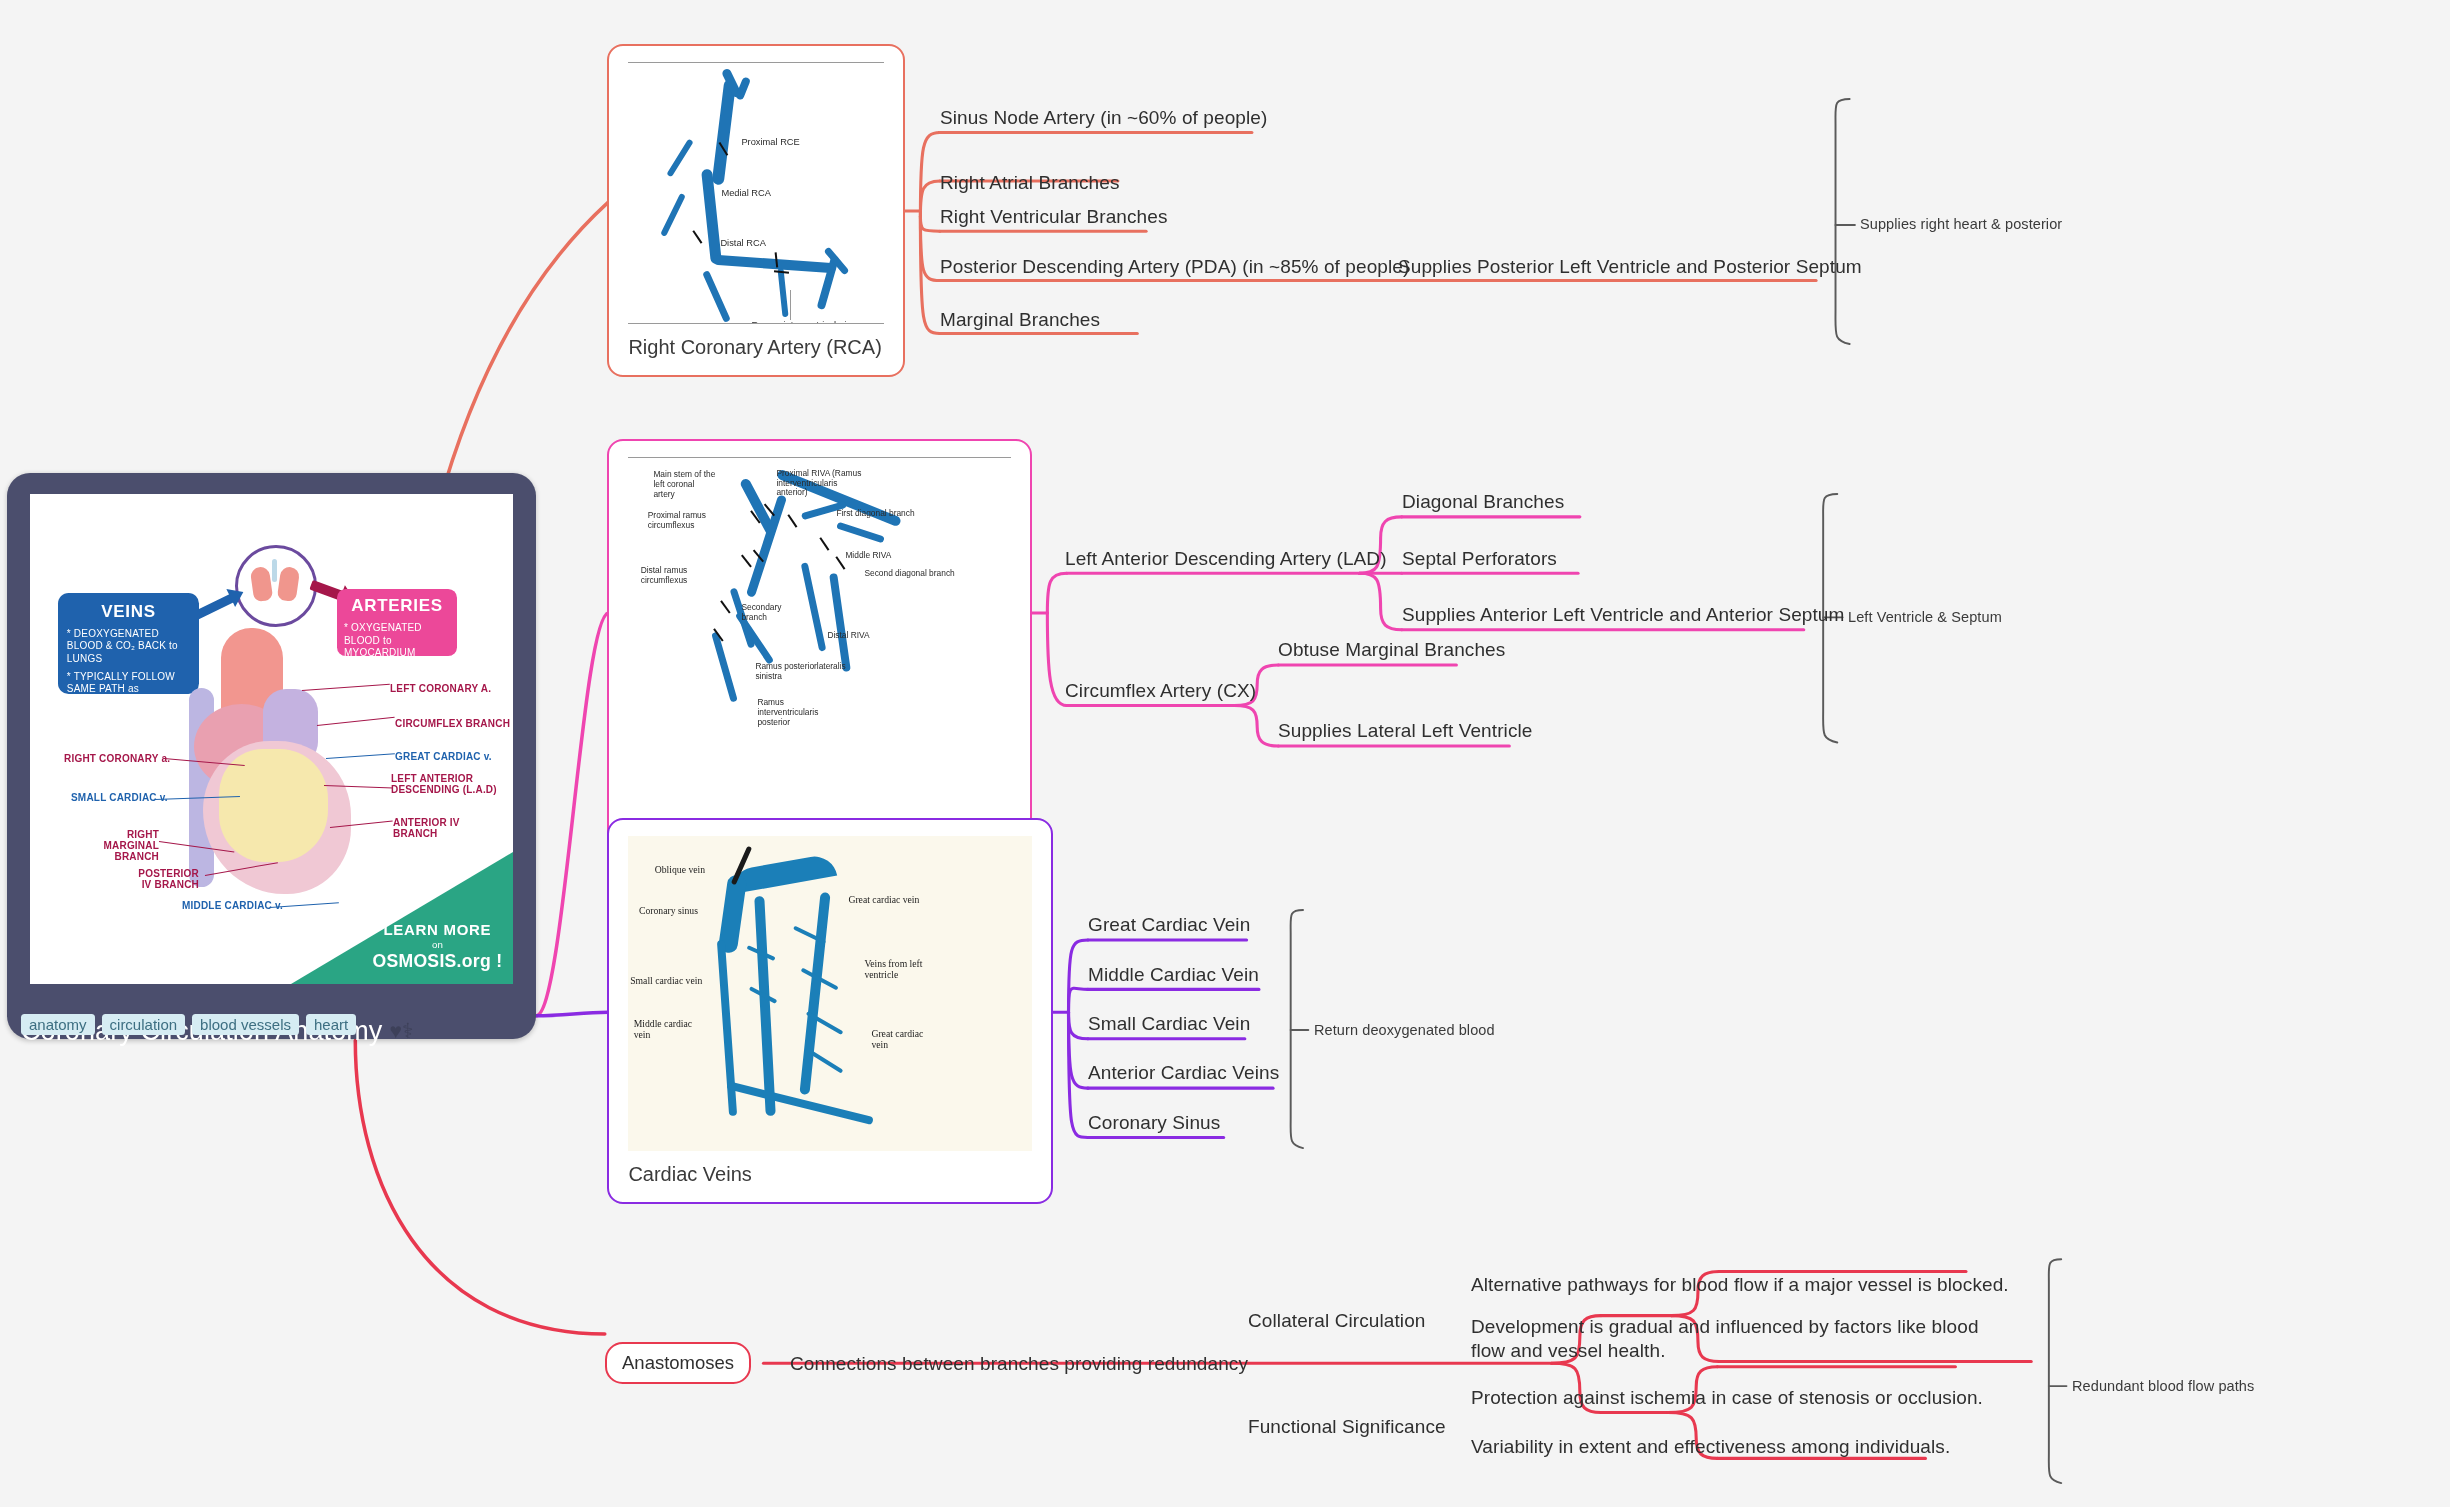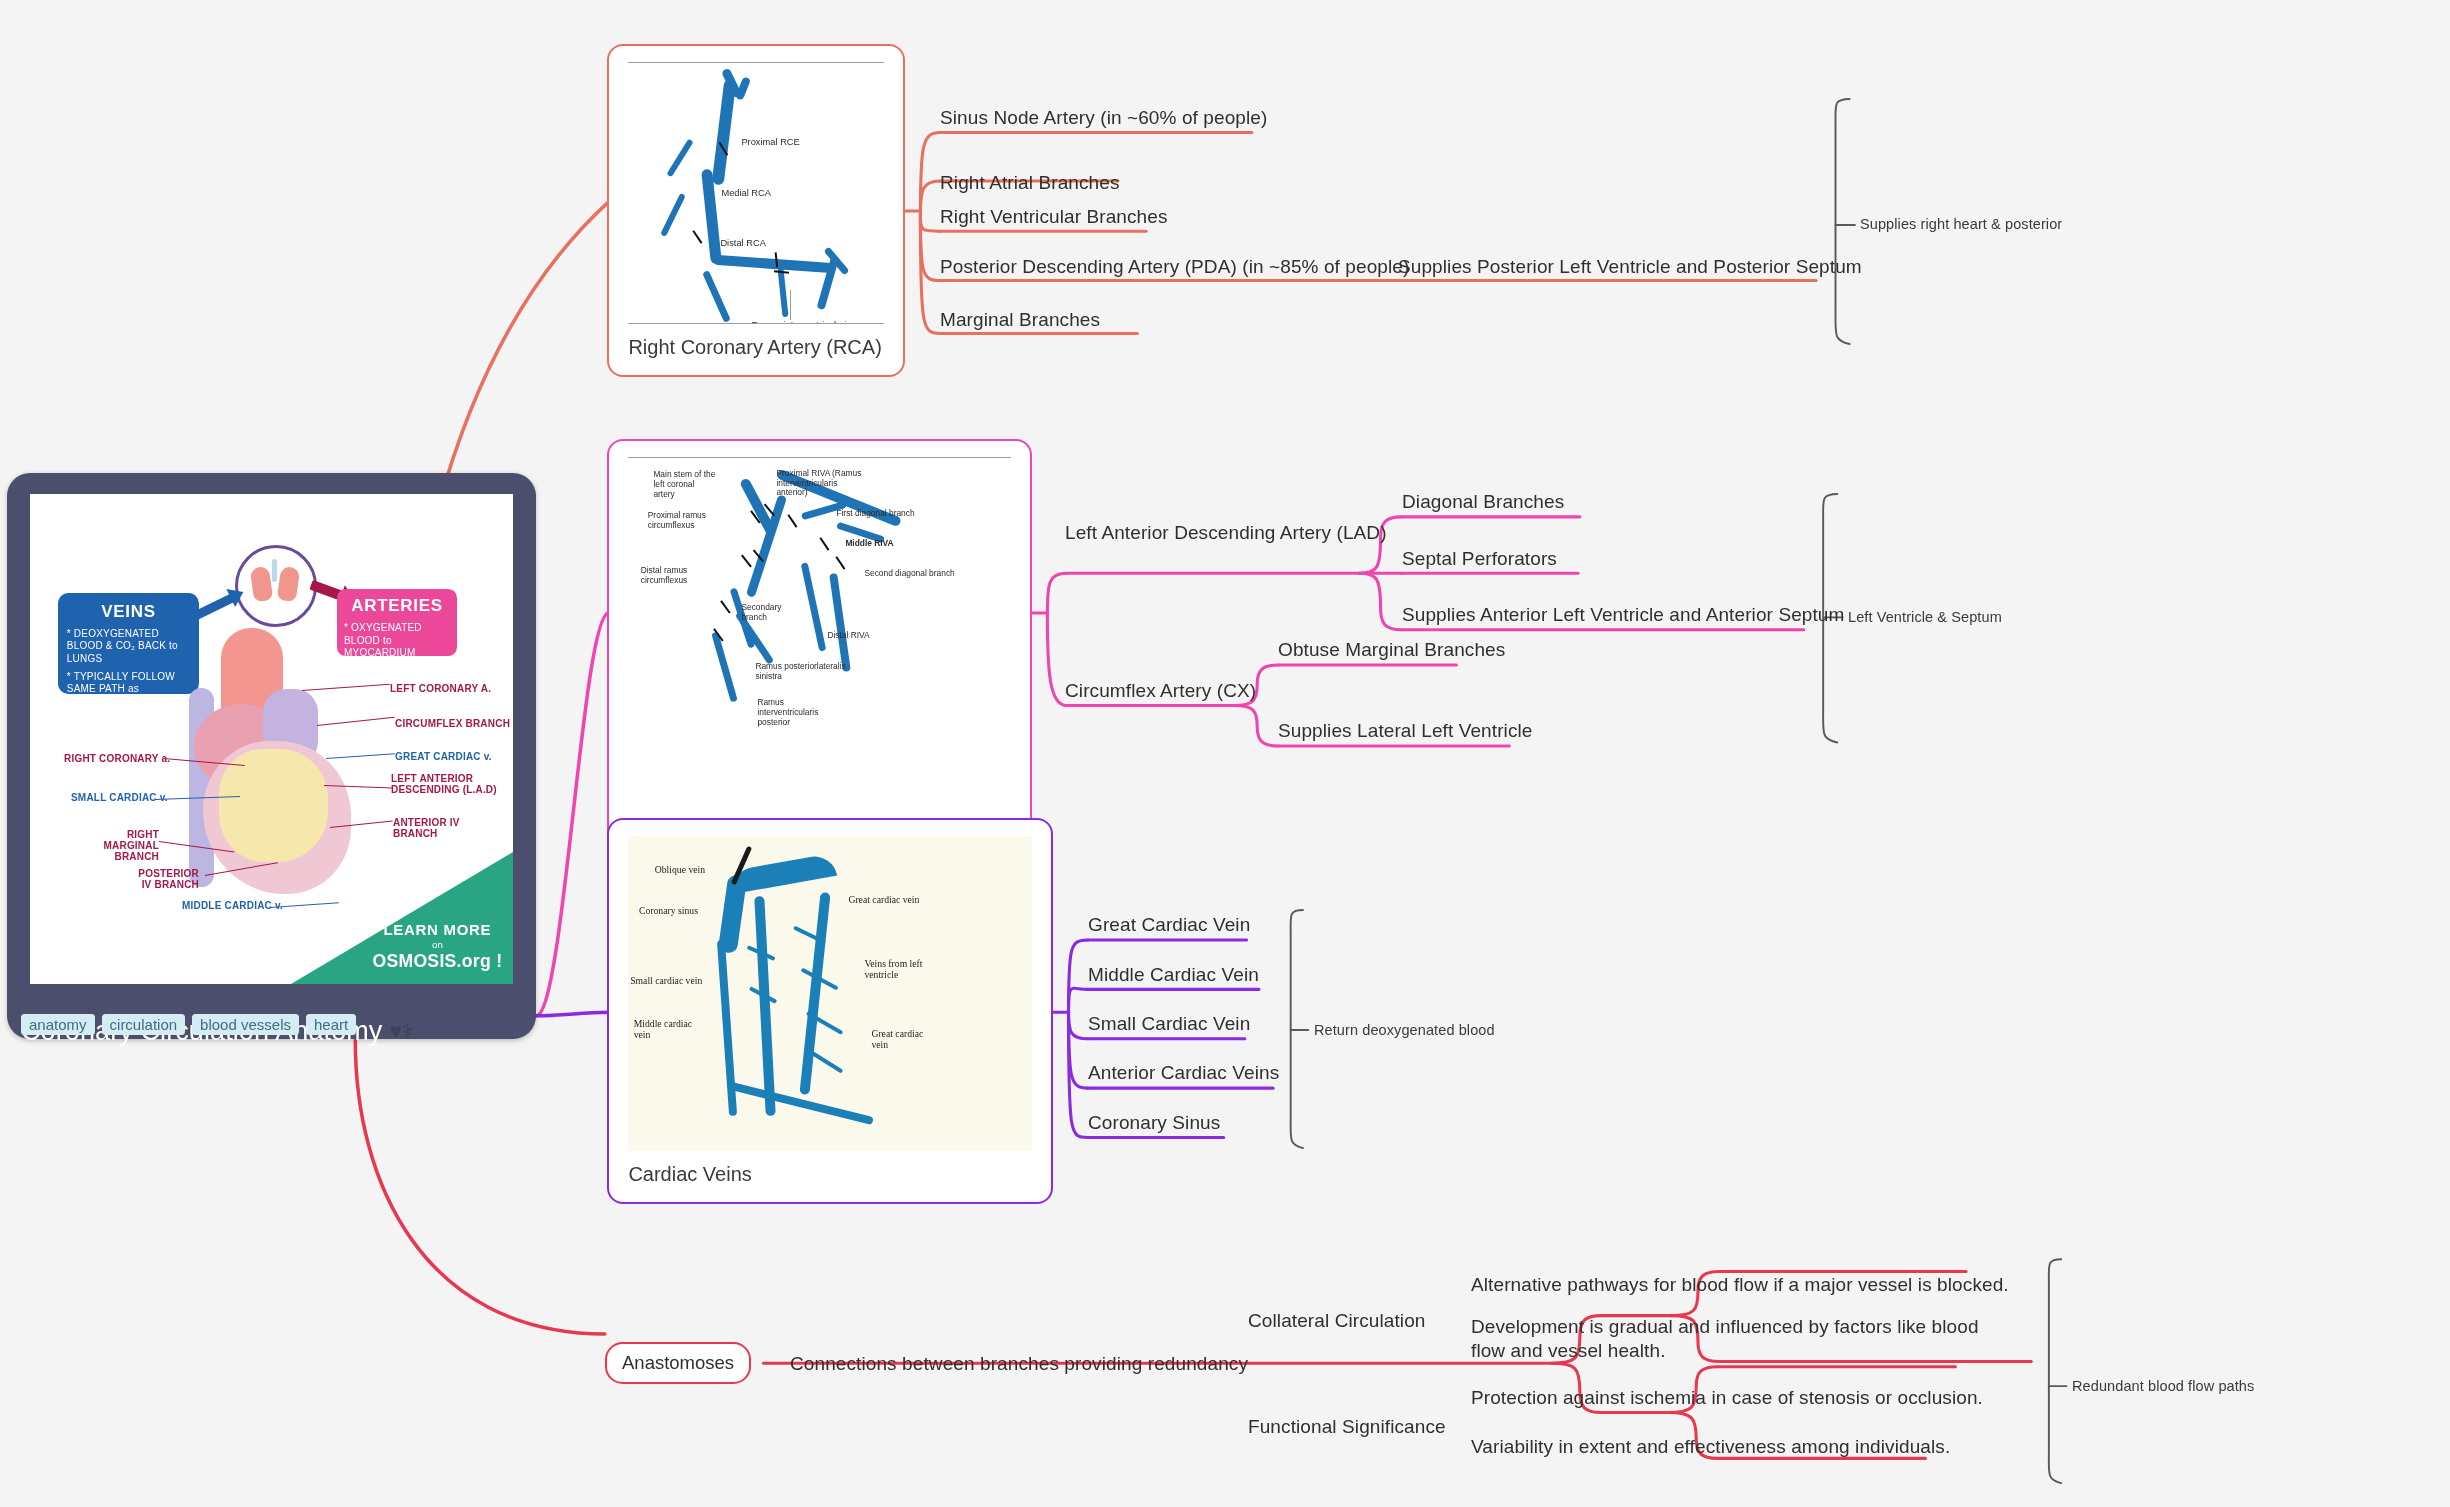--- a/index.html
+++ b/index.html
@@ -344,32 +344,32 @@
     <div class="tick" style="left:111px;top:102px;transform:rotate(52deg);"></div>
     <div class="tick" style="left:123px;top:97px;transform:rotate(50deg);"></div>
     <div class="tick" style="left:189px;top:85px;transform:rotate(56deg);"></div>
     <div class="tick" style="left:205px;top:104px;transform:rotate(56deg);"></div>
     <div class="tick" style="left:90px;top:148px;transform:rotate(54deg);"></div>
     <div class="tick" style="left:83px;top:176px;transform:rotate(54deg);"></div>
     <div class="vlabel sm" style="left:25px;top:12.3px;white-space:normal;width:62px;">Main stem of the left coronal artery</div>
     <div class="vlabel sm" style="left:148px;top:10.6px;white-space:normal;width:86px;">Proximal RIVA (Ramus interventricularis anterior)</div>
     <div class="vlabel sm" style="left:208px;top:51px;">First diagonal branch</div>
     <div class="vlabel sm" style="left:19.4px;top:53px;white-space:normal;width:63px;">Proximal ramus circumflexus</div>
-    <div class="vlabel sm" style="left:217px;top:81px;font-weight:bold;">Middle RIVA</div>
+    <div class="vlabel sm" style="left:217px;top:93px;">Middle RIVA</div>
     <div class="vlabel sm" style="left:236px;top:111px;">Second diagonal branch</div>
     <div class="vlabel sm" style="left:12.3px;top:108px;white-space:normal;width:63px;">Distal ramus circumflexus</div>
     <div class="vlabel sm" style="left:113px;top:145px;white-space:normal;width:53px;">Secondary branch</div>
     <div class="vlabel sm" style="left:199px;top:173px;">Distal RIVA</div>
     <div class="vlabel sm" style="left:127px;top:196px;white-space:normal;width:93px;margin-top:8px;">Ramus posteriorlateralis sinistra</div>
     <div class="vlabel sm" style="left:129px;top:240px;white-space:normal;width:60px;">Ramus interventricularis posterior</div>
   </div>
   <div class="cap">Left Coronary Artery (LCA)</div>
 </div>
 
-<div class="tnode" style="left:1065px;top:521px;">Left Anterior Descending Artery (LAD)</div>
+<div class="tnode" style="left:1065px;top:547px;">Left Anterior Descending Artery (LAD)</div>
 <div class="tnode" style="left:1402px;top:490px;">Diagonal Branches</div>
 <div class="tnode" style="left:1402px;top:547px;">Septal Perforators</div>
 <div class="tnode" style="left:1402px;top:603px;">Supplies Anterior Left Ventricle and Anterior Septum</div>
 <div class="tnode" style="left:1065px;top:679px;">Circumflex Artery (CX)</div>
 <div class="tnode" style="left:1278px;top:638px;">Obtuse Marginal Branches</div>
 <div class="tnode" style="left:1278px;top:719px;">Supplies Lateral Left Ventricle</div>
 <div class="tnode tiny" style="left:1848px;top:608px;">Left Ventricle &amp; Septum</div>
 
 <div class="imgcard card-veins">
   <div class="inner">

